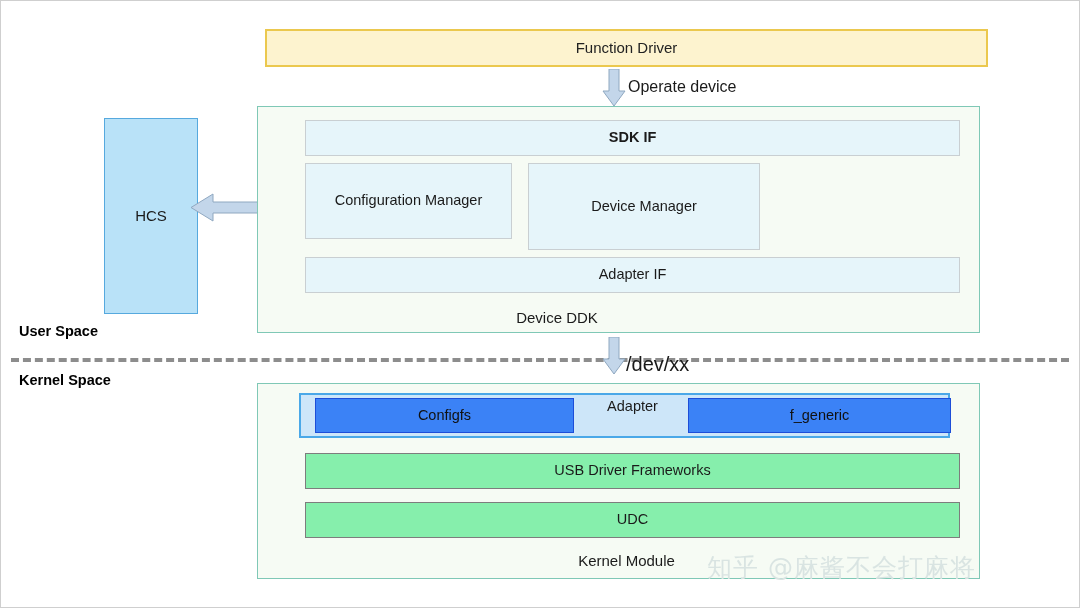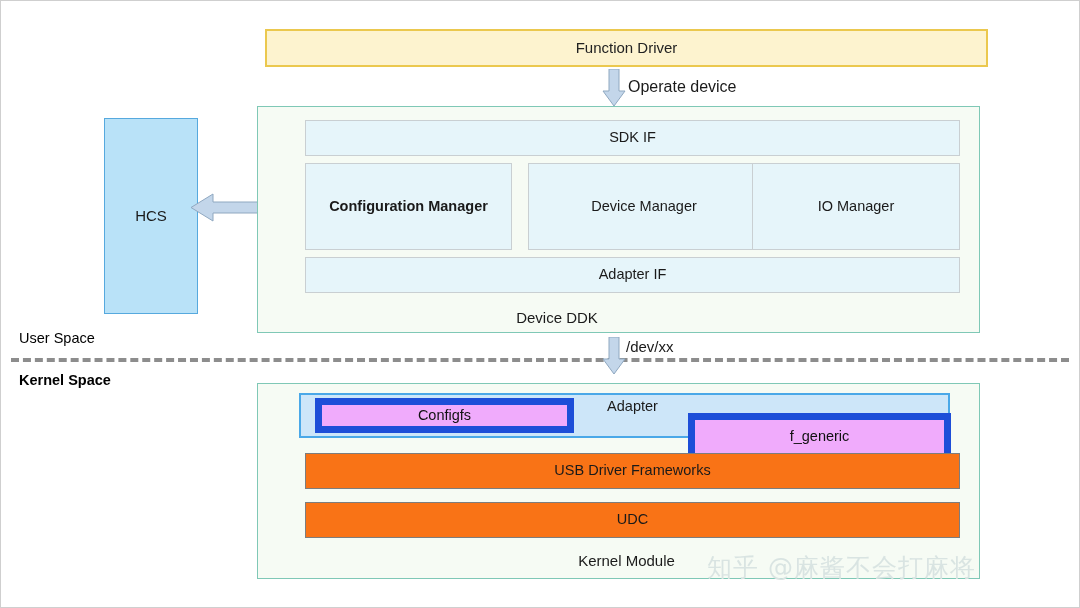--- a/index.html
+++ b/index.html
@@ -51,22 +51,22 @@
   #operate-arrow { left: 601px; top: 68px; width: 24px; height: 38px; }
   #operate-arrow-label {
     left: 627px; top: 77px;
     font-size: 16px;
     color: #1a1a1a;
     white-space: nowrap;
   }
 
   #dev-arrow { left: 601px; top: 336px; width: 24px; height: 38px; }
   #dev-arrow-label {
-    left: 625px; top: 337px;
-    font-size: 15px;
+    left: 625px; top: 352px;
+    font-size: 20px;
     color: #1a1a1a;
     white-space: nowrap;
   }
 
   
   #hcs-box {
     left: 95px;
     top: 117px;
     width: 94px;
     height: 196px;
@@ -95,39 +95,39 @@
     height: 22px;
     font-size: 15px;
   }
 
   .ddk-inner {
     background: #e6f5fa;
     border: 1px solid #c9cfd2;
     font-size: 14.5px;
     color: #1a1a1a;
   }
-  #sdk-if   { left: 296px; top: 119px; width: 655px; height: 36px; }
+  #sdk-if   { left: 296px; top: 119px; width: 655px; height: 36px; font-weight: bold; }
   #adapter-if { left: 296px; top: 256px; width: 655px; height: 36px; text-align: right; }
 
-  #mgr-config { left: 296px; top: 162px; width: 207px; height: 87px; font-weight: bold; }
+  #mgr-config { left: 296px; top: 162px; width: 207px; height: 76px; }
   #mgr-device { left: 519px; top: 162px; width: 232px; height: 87px; }
   #mgr-io     { left: 743px; top: 162px; width: 208px; height: 87px; }
 
   
   #space-divider {
     left: 10px;
     top: 357px;
     width: 1058px;
     height: 0;
     border-top: 4px dashed #8d8d8d;
   }
   #user-space-label {
-    left: 18px; top: 329px;
-    font-size: 14.5px;
-    font-weight: normal;
+    left: 18px; top: 322px;
+    font-size: 14.5px;
+    font-weight: bold;
     color: #000;
   }
   #kernel-space-label {
     left: 18px; top: 371px;
     font-size: 14.5px;
     font-weight: bold;
     color: #000;
   }
 
   
@@ -158,30 +158,30 @@
   }
   #adapter-band-label {
     left: 298px;
     top: 394px;
     width: 651px;
     height: 24px;
     font-size: 14.5px;
     color: #1a1a1a;
   }
   .kernel-blue {
-    background: #f0abfc;
-    border: 7px solid #1d4ed8;
+    background: #3b82f6;
+    border: 1px solid #1d4ed8;
     font-size: 14.5px;
     color: #111;
   }
   #box-configfs  { left: 306px; top: 397px; width: 259px; height: 35px; }
-  #box-fgeneric  { left: 679px; top: 412px; width: 263px; height: 48px; }
+  #box-fgeneric  { left: 679px; top: 397px; width: 263px; height: 35px; }
 
   .kernel-gray {
-    background: #f97316;
+    background: #86efac;
     border: 1px solid #7d7d7d;
     font-size: 14.5px;
     color: #1a1a1a;
   }
   #box-usbdf { left: 296px; top: 452px; width: 655px; height: 36px; }
   #box-udc   { left: 296px; top: 501px; width: 655px; height: 36px; justify-content: center; }
 
   
   #watermark {
     left: 706px;
@@ -224,23 +224,20 @@
   <div class="abs centered-label ddk-inner" id="sdk-if">
     <span>SDK IF</span>
   </div>
 
   <div class="abs centered-label ddk-inner" id="mgr-config">
     <span>Configuration Manager</span>
   </div>
   <div class="abs centered-label ddk-inner" id="mgr-device">
     <span>Device Manager</span>
   </div>
-  <div class="abs centered-label ddk-inner" id="mgr-io">
-    <span>IO Manager</span>
-  </div>
 
   <div class="abs centered-label ddk-inner" id="adapter-if">
     <span>Adapter IF</span>
   </div>
 
   <div class="abs centered-label" id="ddk-label">Device DDK</div>
 
   <div class="abs" id="space-divider"></div>
   <div class="abs" id="user-space-label">User Space</div>
   <div class="abs" id="kernel-space-label">Kernel Space</div>

